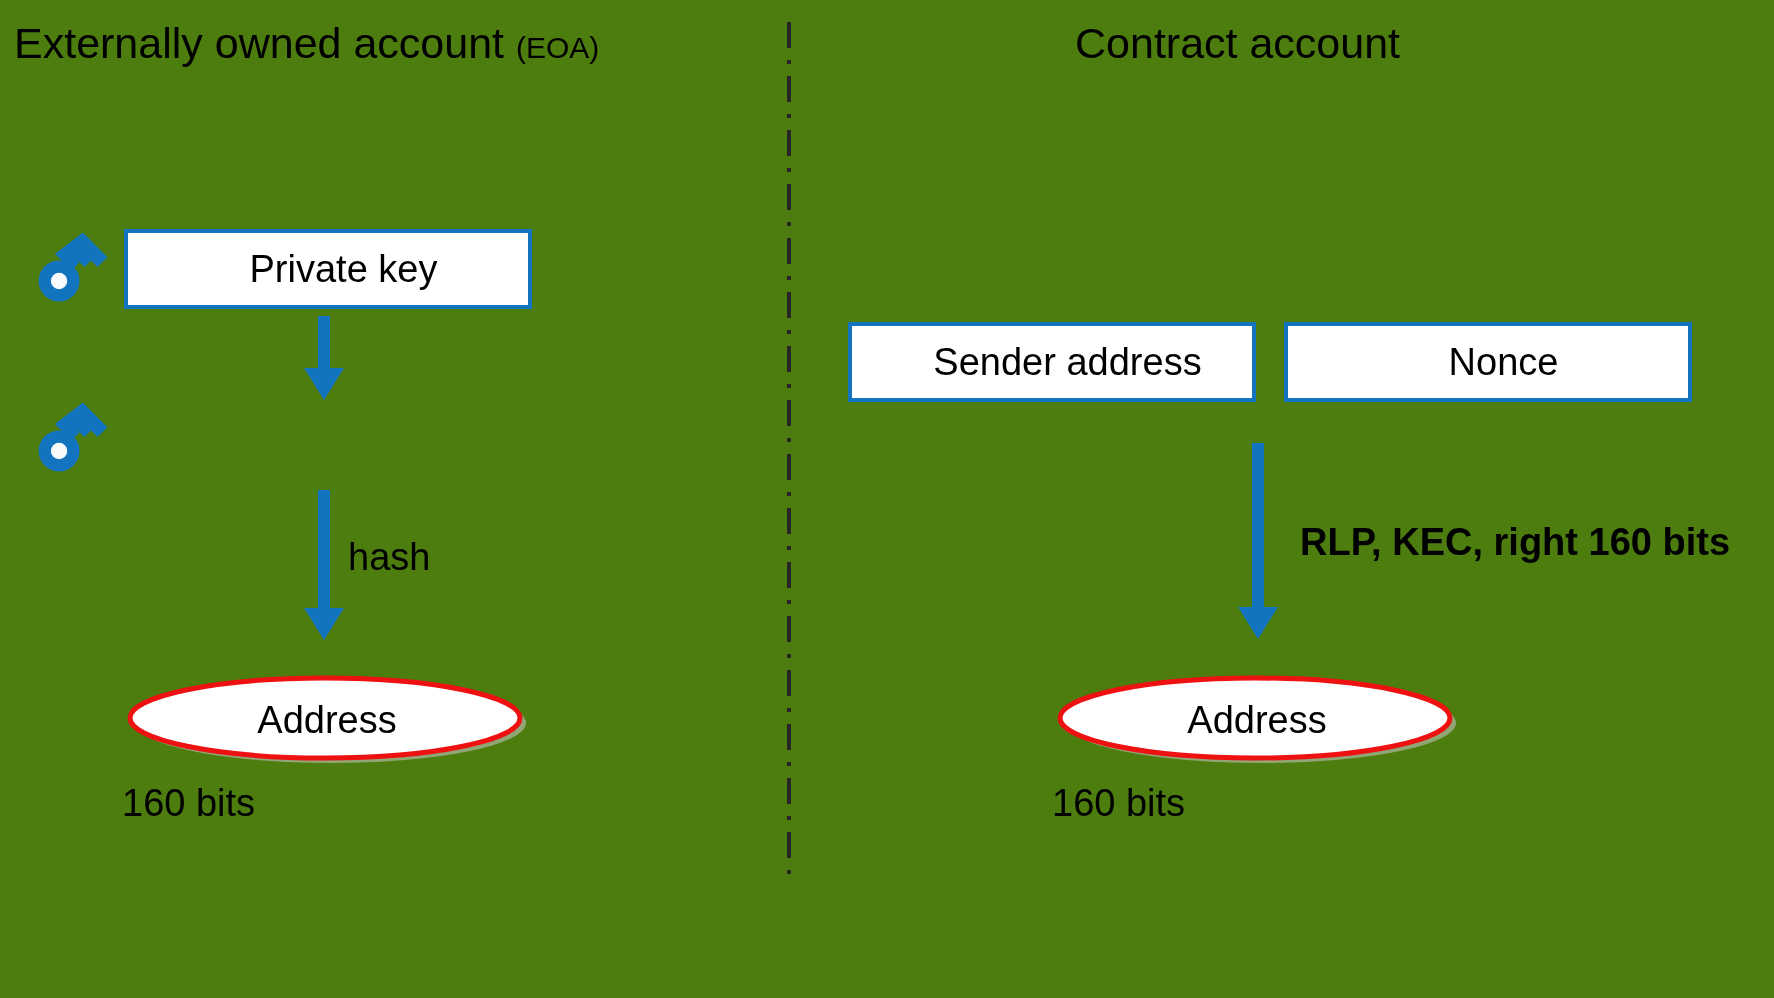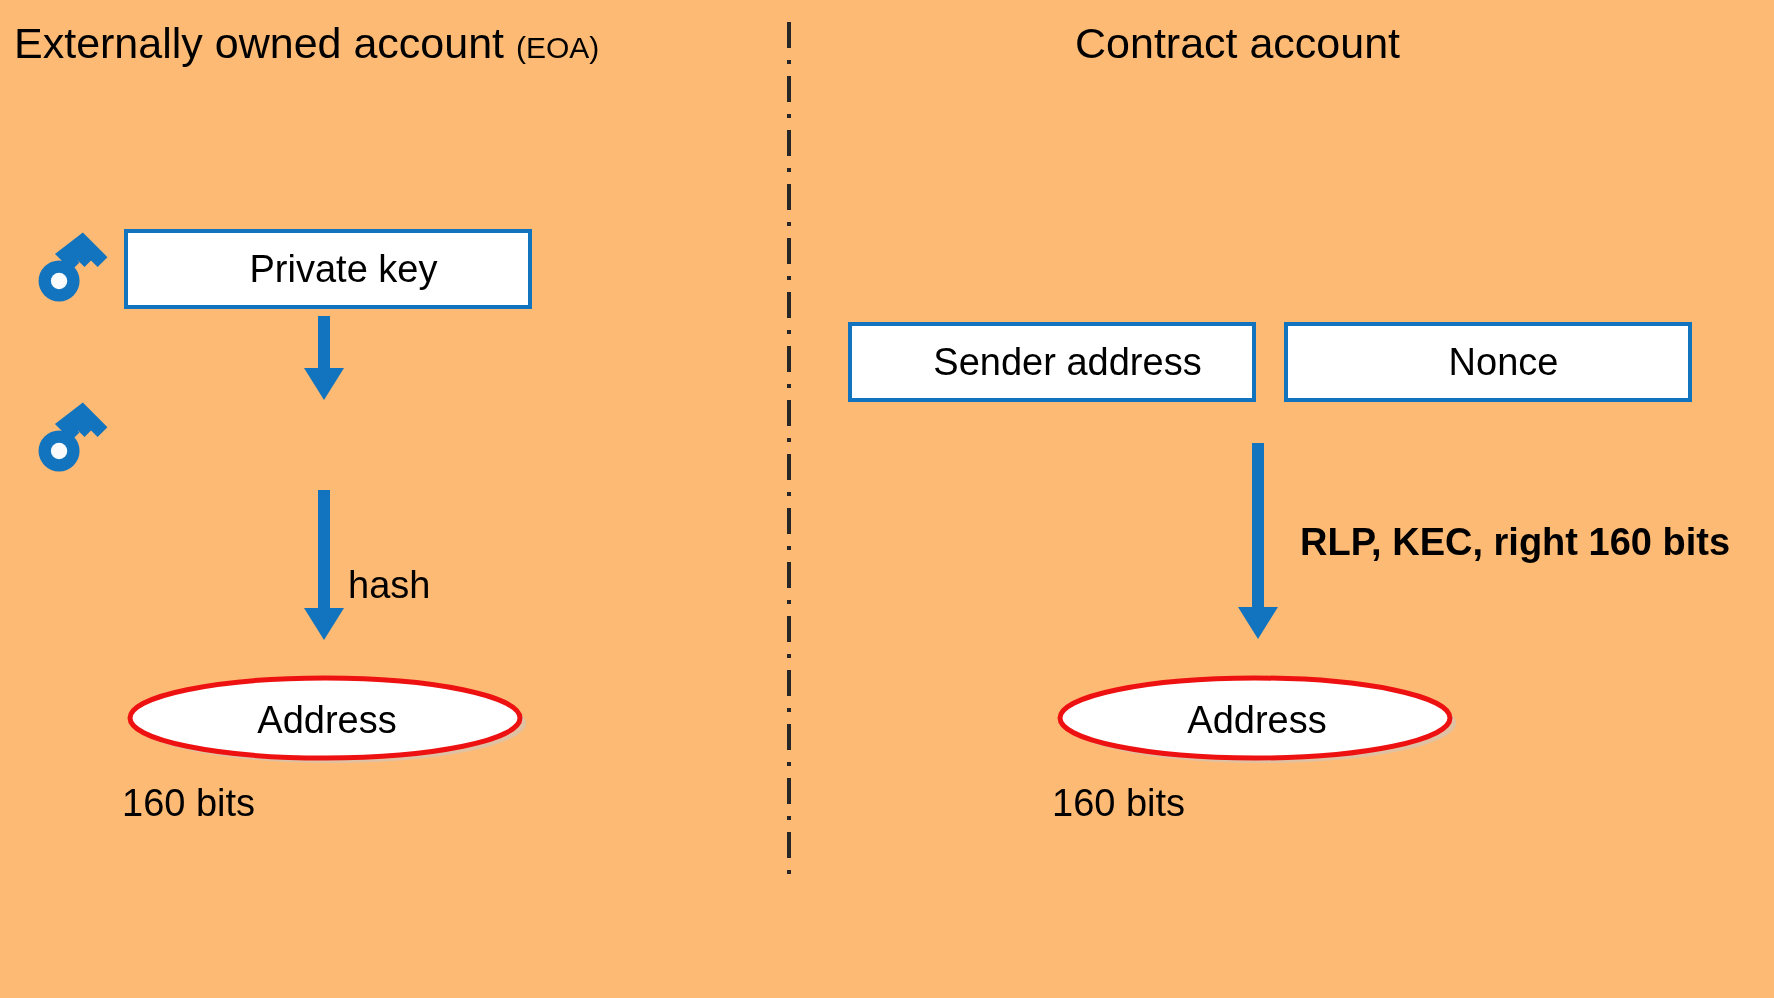--- a/index.html
+++ b/index.html
@@ -7,21 +7,21 @@
     padding: 0;
     background: #ffffff;
   }
   body {
     font-family: "Liberation Sans", sans-serif;
   }
   #stage {
     position: relative;
     width: 1774px;
     height: 998px;
-    background: #fdba74;
+    background: #4d7c0f;
     overflow: hidden;
   }
 
   
   .col-title {
     position: absolute;
     color: #000000;
     font-size: 43px;
     line-height: 1;
     white-space: nowrap;
@@ -77,21 +77,21 @@
   #arrow-pub-addr   { left: 300px; top: 490px;  width: 48px;  height: 150px; }
   #arrow-sender-addr{ left: 1234px; top: 443px; width: 48px;  height: 196px; }
 
   
   .edge-label {
     position: absolute;
     color: #000000;
     font-size: 38px;
     white-space: nowrap;
   }
-  #label-hash { left: 348px;  top: 564px; text-align: center; }
+  #label-hash { left: 348px;  top: 536px; text-align: center; }
   #label-rlp  { left: 1300px; top: 521px; font-weight: bold; }
 
   
   .ellipse-wrap {
     position: absolute;
     width: 410px;
     height: 96px;
   }
   #ell-eoa      { left: 122px;  top: 672px; }
   #ell-contract { left: 1052px; top: 672px; }

